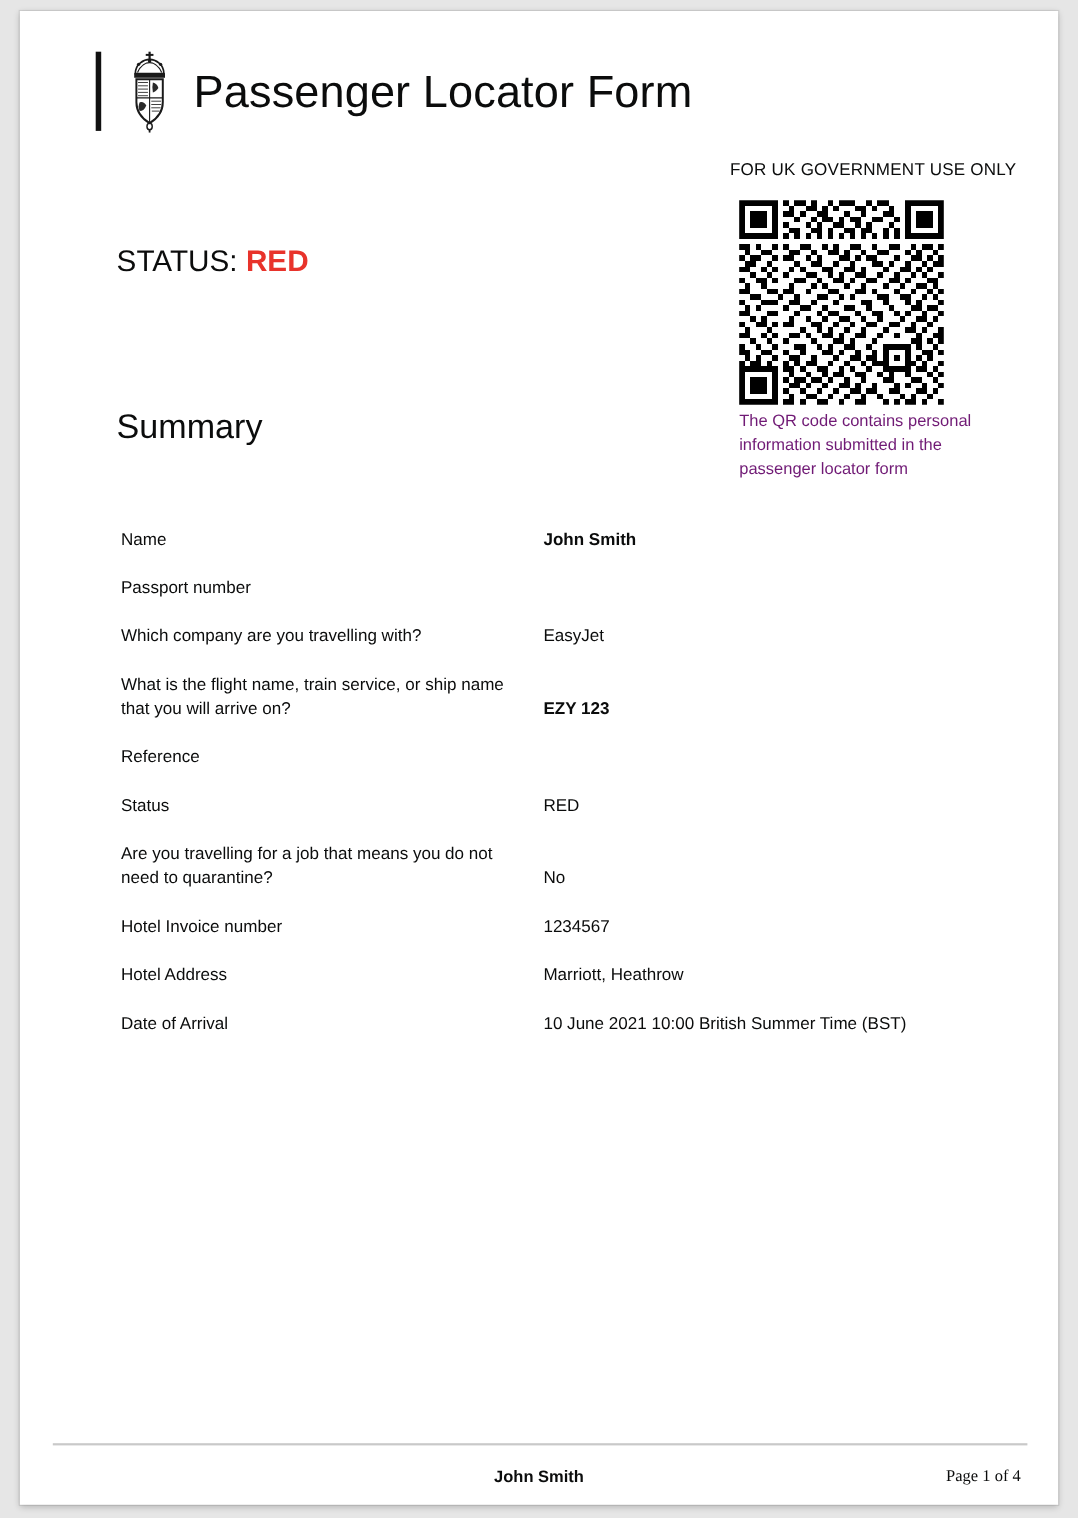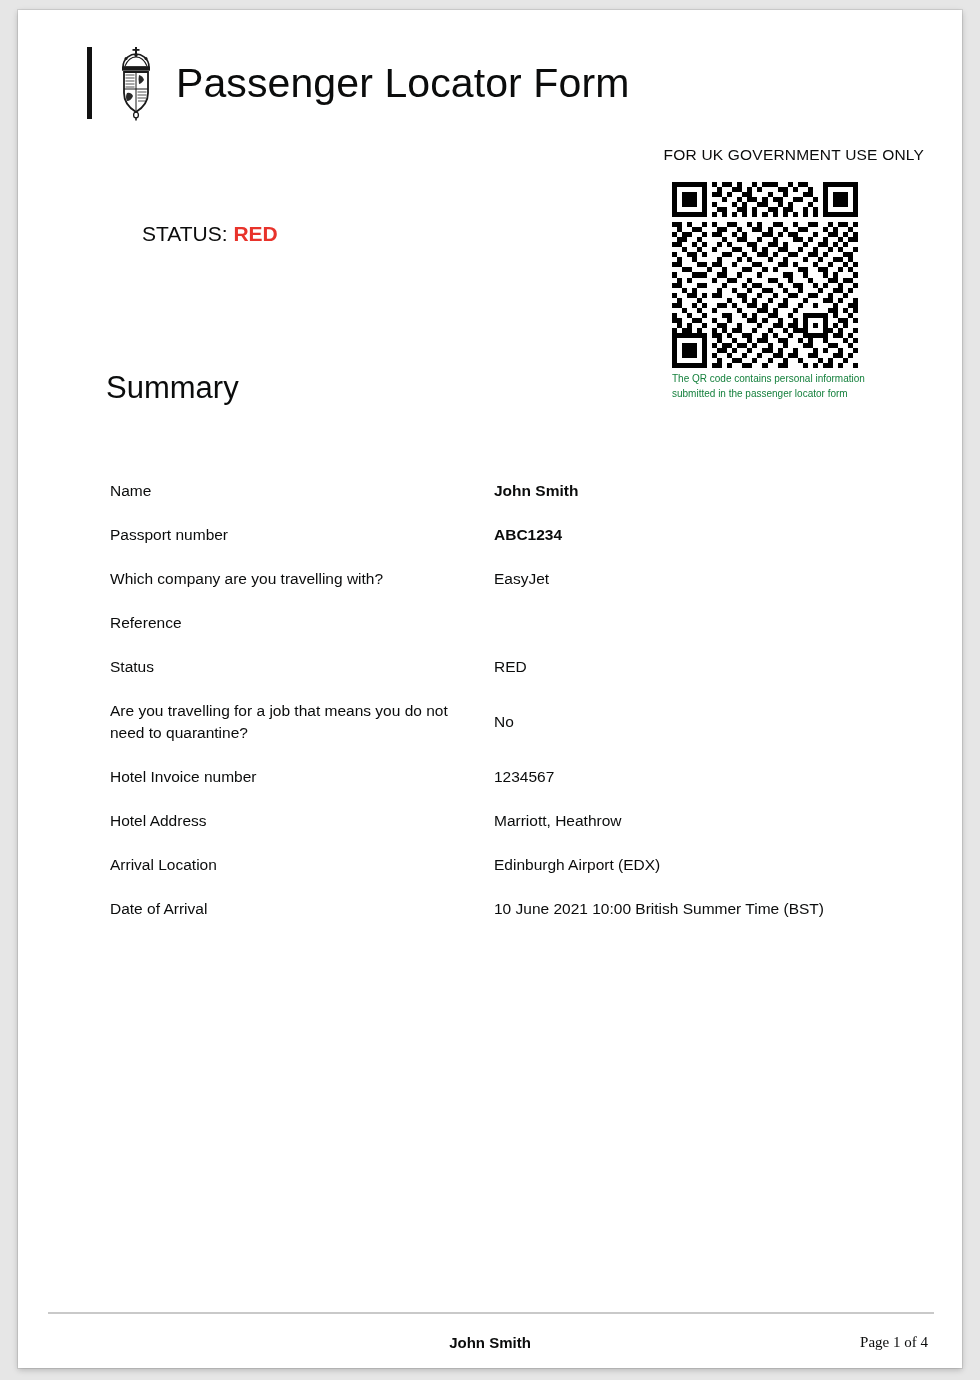--- a/index.html
+++ b/index.html
@@ -70,34 +70,33 @@
     width: 186px;
     height: 186px;
   }
   .qr-wrap svg { display: block; width: 186px; height: 186px; }
 
   .qr-caption {
     position: absolute;
     left: 672px;
     top: 372px;
     width: 232px;
-    font-size: 10px;
+    font-size: 15px;
     line-height: 1.45;
-    color: #15803d;
+    color: #701a75;
   }
 
   
   .status-line {
     position: absolute;
     left: 106px;
     top: 222px;
-    font-size: 21px;
+    font-size: 27px;
     color: #0b0c0c;
     white-space: nowrap;
-    margin-left: 36px;
   }
   .status-value {
     font-weight: bold;
     color: #e8332b;
   }
 
   
   .summary-heading {
     position: absolute;
     left: 106px;
@@ -108,21 +107,21 @@
 
   
   .summary-table {
     position: absolute;
     left: 110px;
     top: 480px;
     width: 800px;
   }
   .srow {
     display: flex;
-    align-items: center;
+    align-items: flex-end;
     margin-bottom: 22px;
   }
   .srow.gap-before { margin-top: 16px; }
   .slabel {
     width: 384px;
     flex: 0 0 384px;
     font-size: 15.5px;
     line-height: 1.42;
     color: #0b0c0c;
     padding-right: 18px;
@@ -284,25 +283,28 @@
 
 <div class="summary-heading">Summary</div>
 
 <div class="summary-table" id="summary-table">
     <div class="srow">
       <div class="slabel">Name</div>
       <div class="svalue bold">John Smith</div>
     </div>
     <div class="srow">
       <div class="slabel">Passport number</div>
-      <div class="svalue bold">ABC1234</div>
     </div>
     <div class="srow">
       <div class="slabel">Which company are you travelling with?</div>
       <div class="svalue">EasyJet</div>
+    </div>
+    <div class="srow">
+      <div class="slabel">What is the flight name, train service, or ship name that you will arrive on?</div>
+      <div class="svalue bold">EZY 123</div>
     </div>
     <div class="srow">
       <div class="slabel">Reference</div>
       <div class="svalue"></div>
     </div>
     <div class="srow">
       <div class="slabel">Status</div>
       <div class="svalue">RED</div>
     </div>
     <div class="srow gap-before">
@@ -310,24 +312,20 @@
       <div class="svalue">No</div>
     </div>
     <div class="srow">
       <div class="slabel">Hotel Invoice number</div>
       <div class="svalue">1234567</div>
     </div>
     <div class="srow">
       <div class="slabel">Hotel Address</div>
       <div class="svalue">Marriott, Heathrow</div>
     </div>
-    <div class="srow gap-before">
-      <div class="slabel">Arrival Location</div>
-      <div class="svalue">Edinburgh Airport (EDX)</div>
-    </div>
     <div class="srow">
       <div class="slabel">Date of Arrival</div>
       <div class="svalue">10 June 2021  10:00 British Summer Time (BST)</div>
     </div>
   </div>
 
 <div class="footer-rule"></div>
 <div class="footer-name">John Smith</div>
 <div class="footer-page">Page 1 of 4</div>
 

